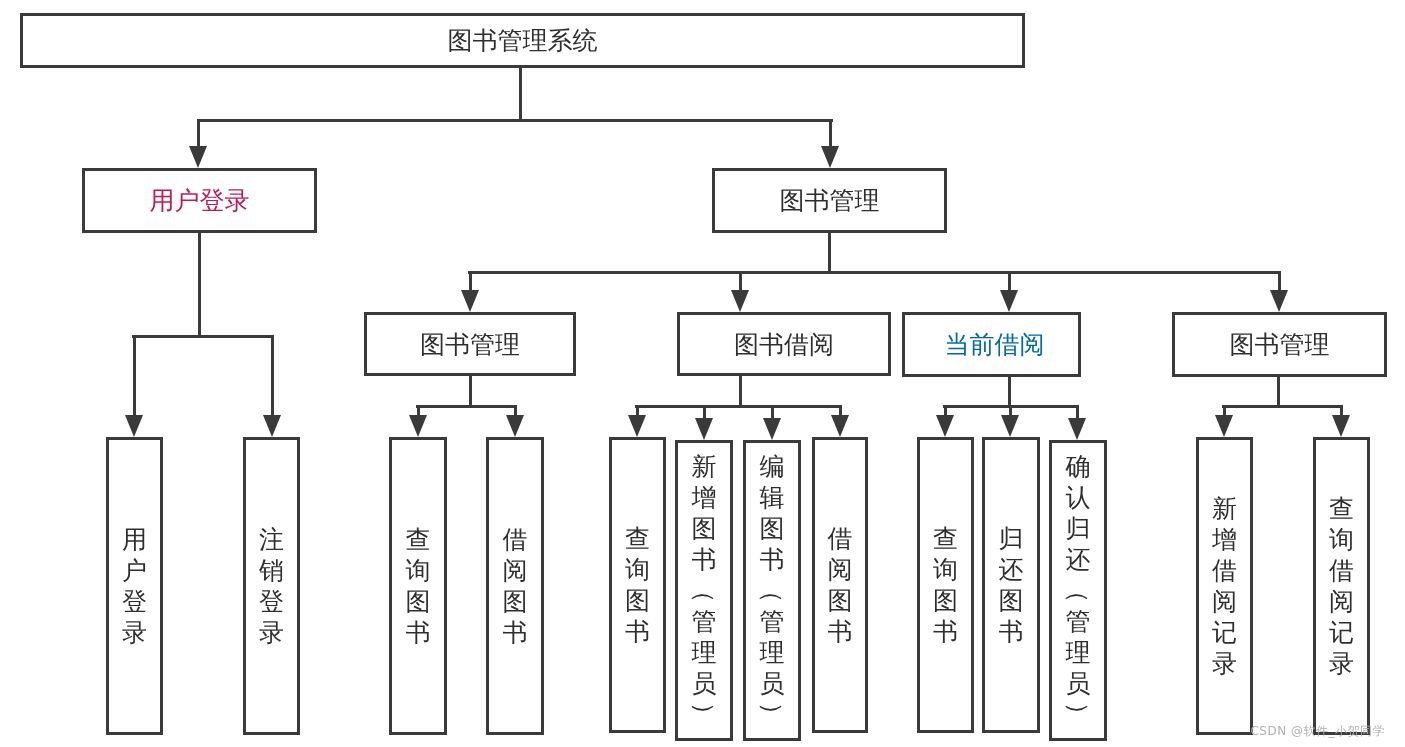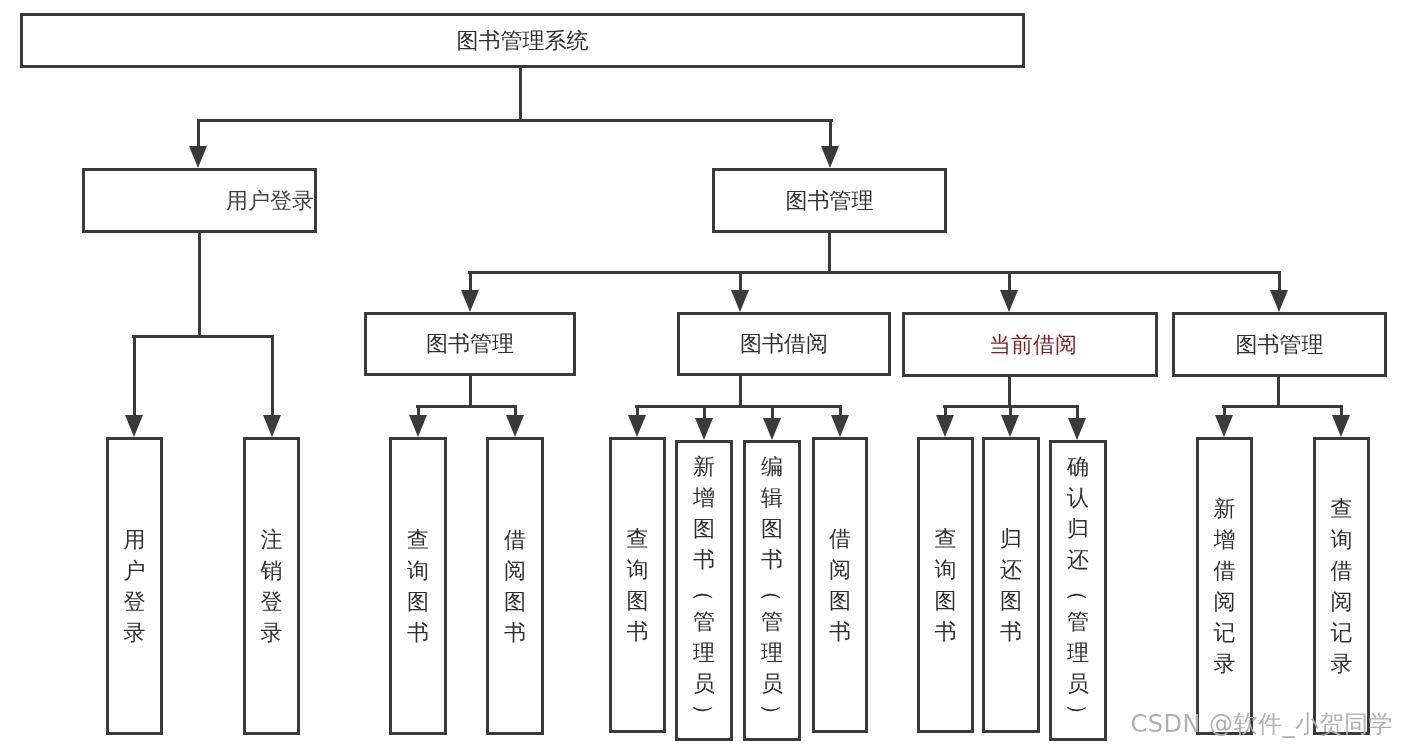--- a/index.html
+++ b/index.html
@@ -12,32 +12,32 @@
   .arrow-shaft{position:absolute;background:#3a3a3a;width:3px;}
   .arrow-head{
     position:absolute;width:0;height:0;
     border-left:9px solid transparent;
     border-right:9px solid transparent;
     border-top:22px solid #3a3a3a;
   }
   .node{
     position:absolute;background:#ffffff;border:3px solid #3a3a3a;
     box-sizing:border-box;display:flex;align-items:center;justify-content:center;
-    color:#2e2e2e;font-size:22px;
+    color:#2e2e2e;font-size:25px;
   }
   .node .label{white-space:nowrap;}
   .node.v .label{
     display:flex;flex-direction:column;align-items:center;
     line-height:31px;white-space:normal;
   }
   .node.v .label .ch{display:block;height:31px;}
   .node.v .label .ch.rot{transform:rotate(90deg);}
   .watermark{
-    position:absolute;right:12px;bottom:7px;z-index:5;
-    color:#b0b0b0;font-size:24px;letter-spacing:0.5px;
+    position:absolute;right:20px;bottom:7px;z-index:5;
+    color:#b0b0b0;font-size:12px;letter-spacing:0.5px;
   }
 </style>
 </head>
 <body>
 
 <div class="canvas">
   <div id="lines-layer">
       <div class="line" style="left: 519px; top: 67px; width: 3px; height: 54px; background: rgb(58, 58, 58);"></div>
       <div class="line" style="left: 197px; top: 119px; width: 636px; height: 3px; background: rgb(58, 58, 58);"></div>
       <div class="line" style="left: 198px; top: 233px; width: 3px; height: 104px; background: rgb(58, 58, 58);"></div>
@@ -88,33 +88,33 @@
       <div class="arrow-head" style="left: 1068px; top: 418px; border-top-color: rgb(58, 58, 58);"></div>
       <div class="arrow-shaft" style="left: 1222.5px; top: 406px; height: 9px; background: rgb(58, 58, 58);"></div>
       <div class="arrow-head" style="left: 1215px; top: 415px; border-top-color: rgb(58, 58, 58);"></div>
       <div class="arrow-shaft" style="left: 1339.5px; top: 406px; height: 9px; background: rgb(58, 58, 58);"></div>
       <div class="arrow-head" style="left: 1332px; top: 415px; border-top-color: rgb(58, 58, 58);"></div>
     </div>
   <div id="nodes-layer">
       <div class="node h" style="left: 20px; top: 13px; width: 1005px; height: 55px; border-color: rgb(58, 58, 58); color: rgb(46, 46, 46);">
         <div class="label">图书管理系统</div>
       </div>
-      <div class="node h" style="left: 82px; top: 168px; width: 235px; height: 65px; border-color: rgb(58, 58, 58); color: #404040; justify-content: flex-end;">
+      <div class="node h" style="left: 82px; top: 168px; width: 235px; height: 65px; border-color: rgb(58, 58, 58); color: #be185d;">
         <div class="label">用户登录</div>
       </div>
       <div class="node h" style="left: 712px; top: 168px; width: 235px; height: 65px; border-color: rgb(58, 58, 58); color: rgb(46, 46, 46);">
         <div class="label">图书管理</div>
       </div>
       <div class="node h" style="left: 364px; top: 312px; width: 212px; height: 64px; border-color: rgb(58, 58, 58); color: rgb(46, 46, 46);">
         <div class="label">图书管理</div>
       </div>
       <div class="node h" style="left: 633px; top: 312px; width: 214px; height: 64px; border-color: rgb(58, 58, 58); color: rgb(46, 46, 46); margin-left: 44px;">
         <div class="label">图书借阅</div>
       </div>
-      <div class="node h" style="left: 902px; top: 312px; width: 256px; height: 65px; border-color: rgb(58, 58, 58); color: #7f1d1d; padding-left: 6px;">
+      <div class="node h" style="left: 902px; top: 312px; width: 179px; height: 65px; border-color: rgb(58, 58, 58); color: #0369a1; padding-left: 6px;">
         <div class="label">当前借阅</div>
       </div>
       <div class="node h" style="left: 1172px; top: 312px; width: 215px; height: 65px; border-color: rgb(58, 58, 58); color: rgb(46, 46, 46);">
         <div class="label">图书管理</div>
       </div>
       <div class="node v" style="left: 106px; top: 437px; width: 57px; height: 298px; border-color: rgb(58, 58, 58); color: rgb(46, 46, 46);">
         <div class="label">
           <span class="ch">用</span>
           <span class="ch">户</span>
           <span class="ch">登</span>

